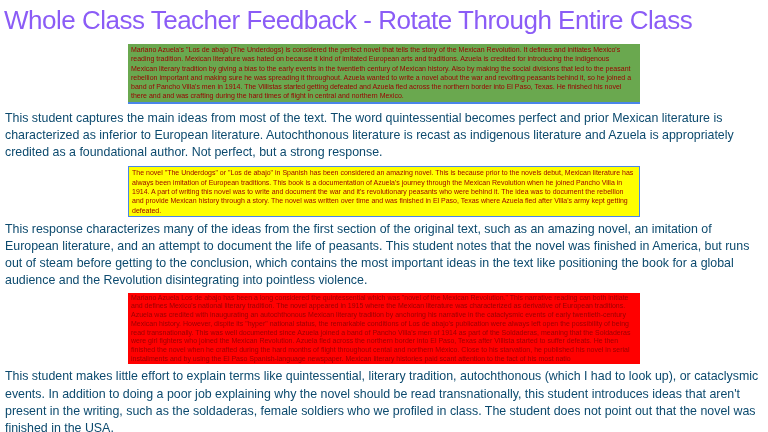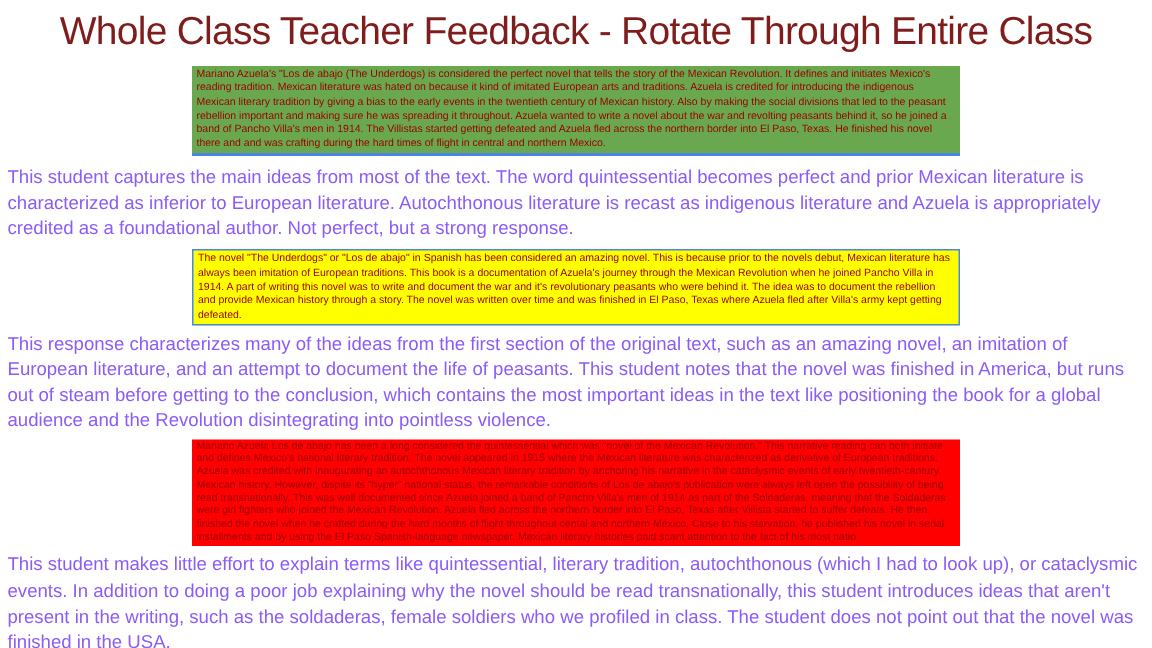--- a/index.html
+++ b/index.html
@@ -6,26 +6,25 @@
   .page{
     position:relative;
     width:768px;height:432px;
     overflow:hidden;
     background:#ffffff;
     font-family:"Liberation Sans", sans-serif;
     color:#000000;
   }
   .doc-title{
     margin:5px 4px 8px 4px;
-    text-align:center;
     font-size:26px;
     font-weight:400;
     letter-spacing:-0.5px;
     white-space:nowrap;
-    color:#7f1d1d;
+    color:#8b5cf6;
   }
   .sample{
     width:512px;
     margin:0 auto;
     padding:1px 3px;
     font-size:7px;
     line-height:9.3px;
     color:#990000;
     text-align:left;
     box-sizing:border-box;
@@ -43,21 +42,21 @@
   .sample-red{
     background:#ff0000;
     line-height:8.7px;
     margin-top:3px;
   }
   .feedback{
     margin:4px 0 0 0;
     padding:0 5px;
     font-size:12.4px;
     line-height:17.2px;
-    color:#8b5cf6;
+    color:#0c4a6e;
   }
   .feedback.first{margin-top:6px;}
 </style>
 </head>
 <body>
 
 <div class="page">
 
   <h1 class="doc-title">Whole Class Teacher Feedback - Rotate Through Entire Class</h1>
 

